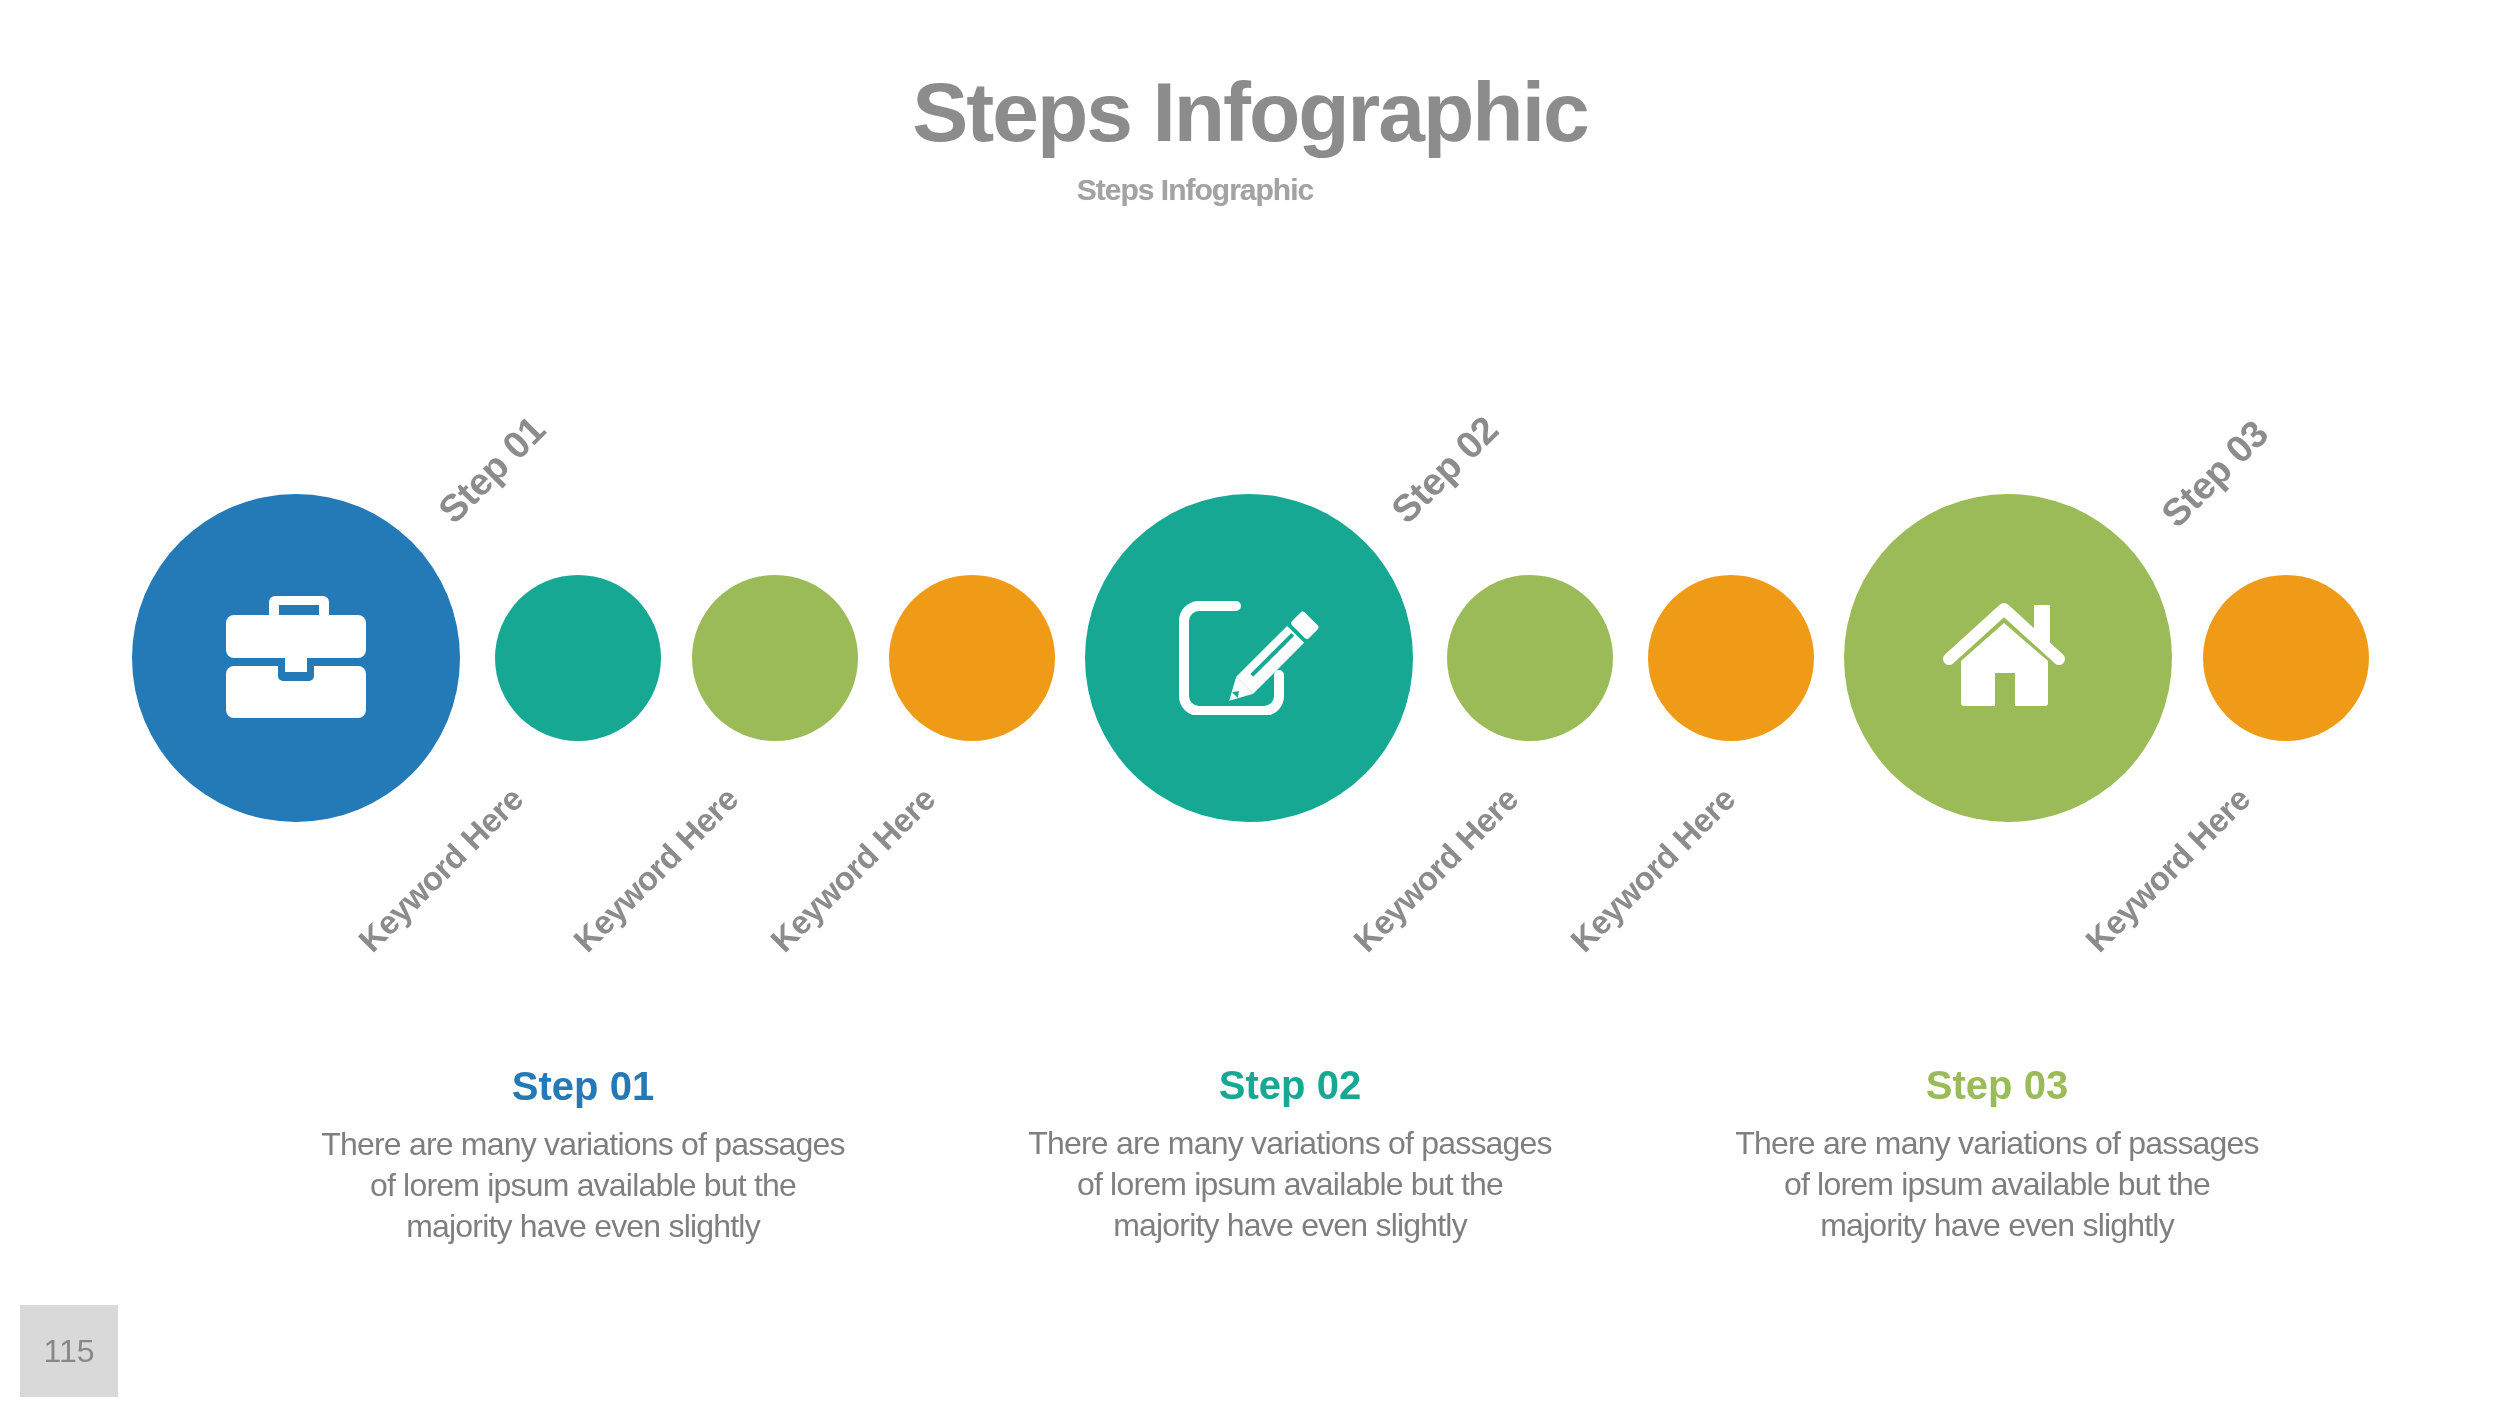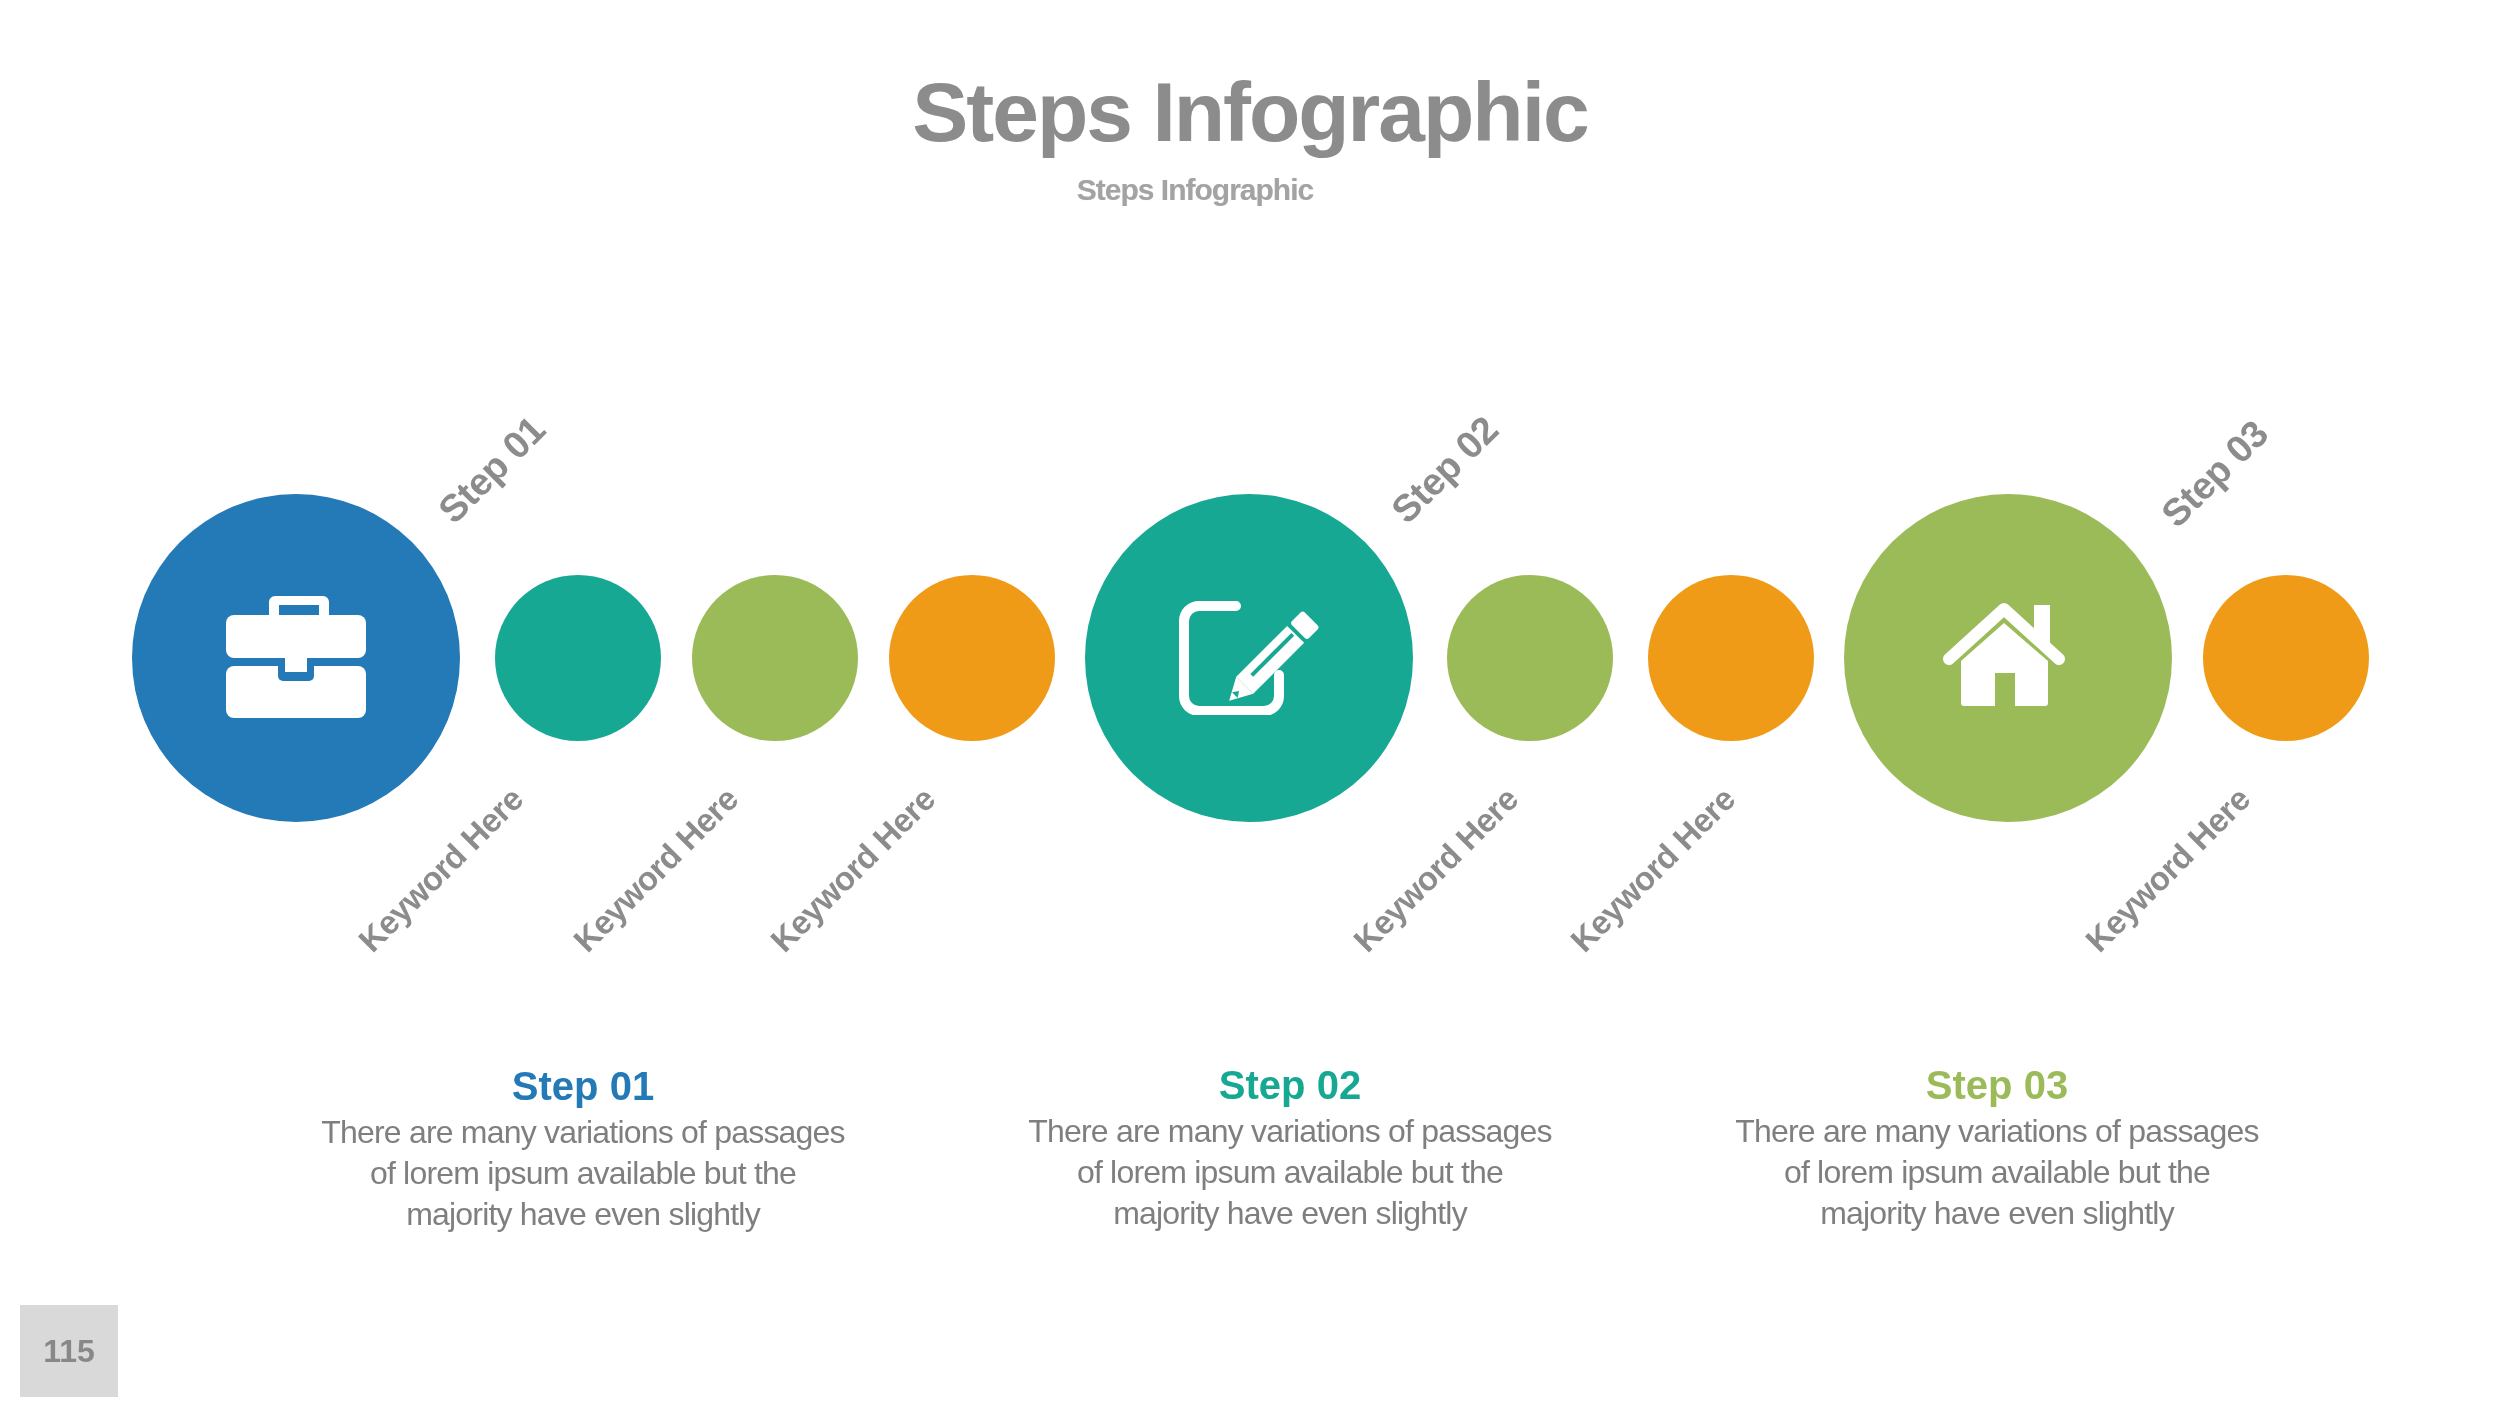--- a/index.html
+++ b/index.html
@@ -27,26 +27,26 @@
     transform: translate(-50%, -50%) rotate(-45deg);
     white-space: nowrap; font-weight: bold; color: #8c8c8c;
     letter-spacing: -0.5px;
   }
   .steplabel { font-size: 38px; }
   .kw { font-size: 33px; }
   .desc-block { width: 600px; text-align: center; transform: translateX(-50%); }
   .desc-head { font-size: 40px; font-weight: bold; line-height: 48px; }
   .desc-body {
     font-size: 32px; color: #7f7f7f; line-height: 41px; letter-spacing: -0.8px;
-    margin-top: 2px;
+    margin-top: 14px;
   }
   .pagebox {
     left: 20px; top: 1305px; width: 98px; height: 92px; background: #d9d9d9;
     display: flex; align-items: center; justify-content: center;
-    font-size: 32px; color: #888888; font-weight: bold;
+    font-size: 32px; color: #888888;
   }
   svg { display: block; }
 </style>
 </head>
 <body>
 
 <div class="abs title">Steps Infographic</div>
 <div class="abs subtitle">Steps Infographic</div>
 
 <div class="abs circle big" style="left:132px; top:494px; background:#2479B7;">

